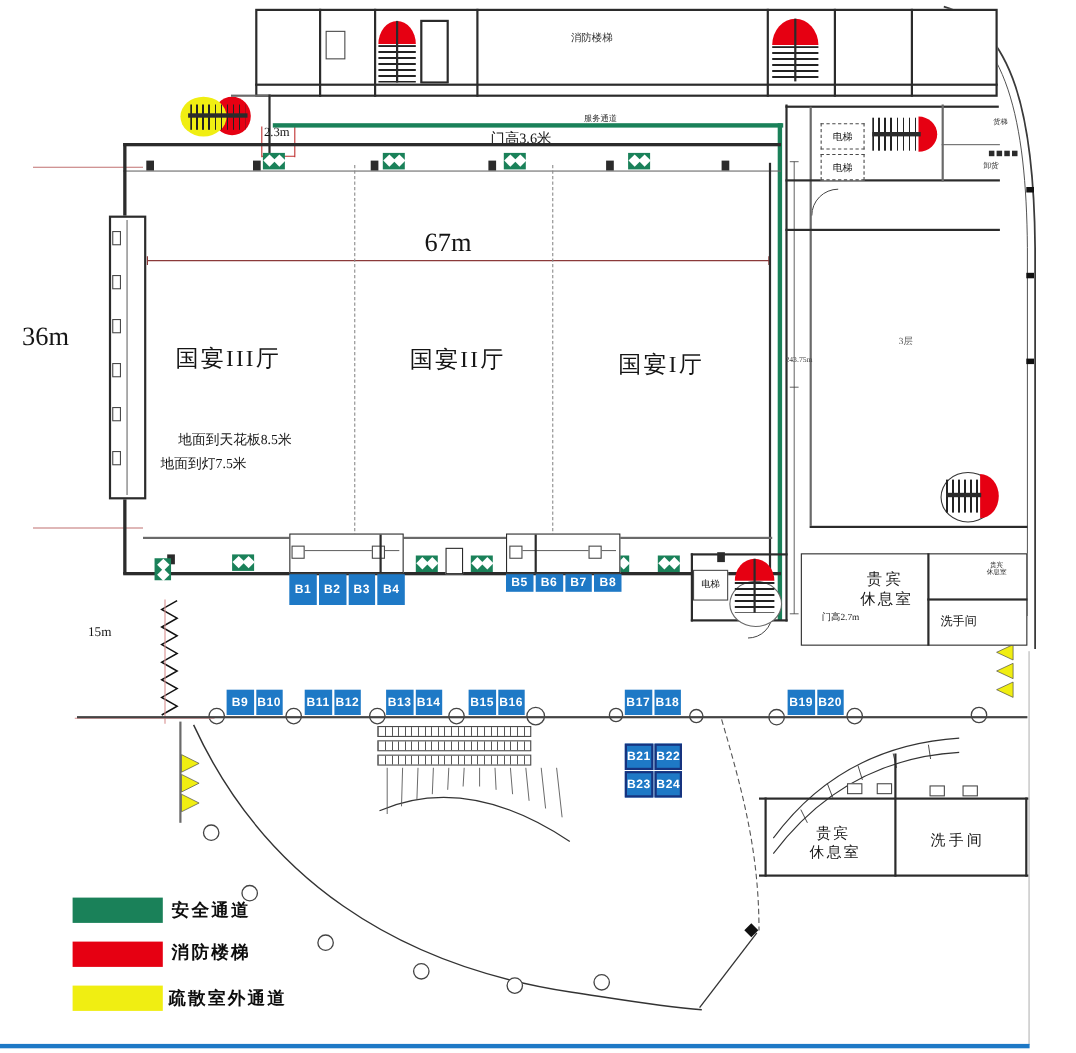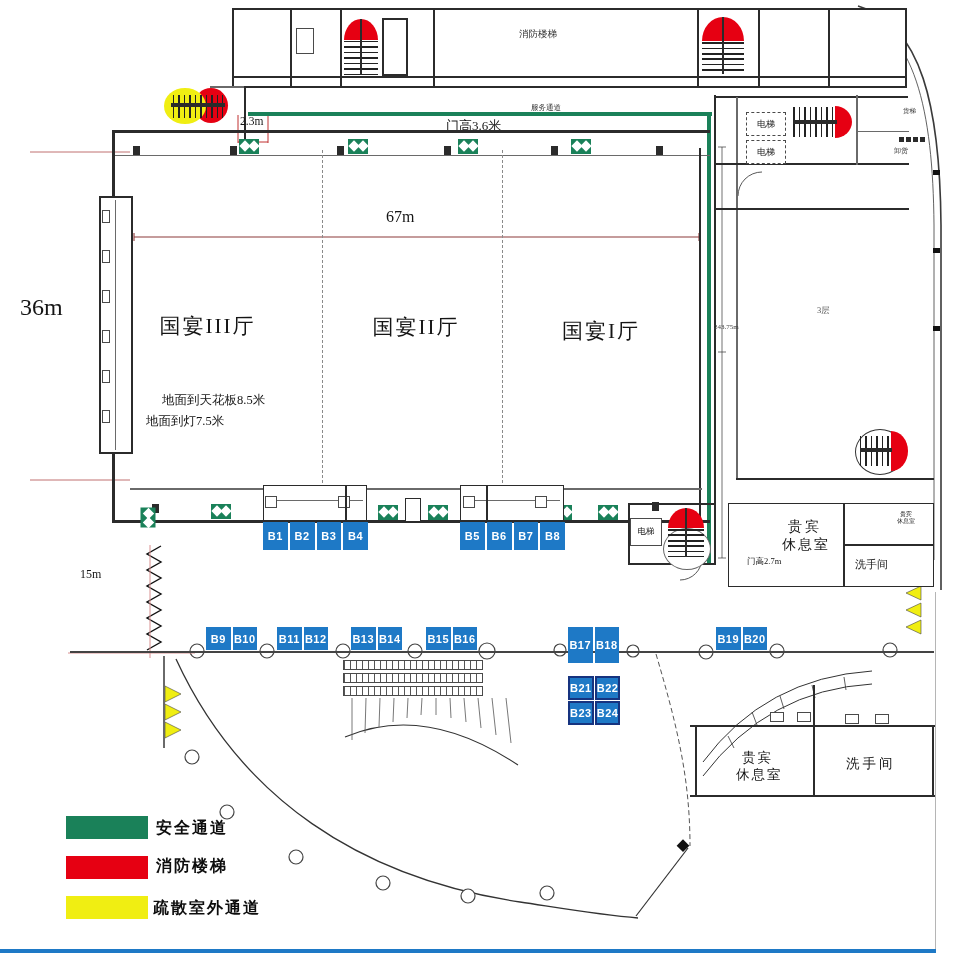--- a/index.html
+++ b/index.html
@@ -231,21 +231,21 @@
   <div class="box1" style="left:102px;top:330px;width:8px;height:13px"></div>
   <div class="box1" style="left:102px;top:370px;width:8px;height:13px"></div>
   <div class="box1" style="left:102px;top:410px;width:8px;height:13px"></div>
 
   <div class="txt ctr" style="left:150px;top:312px;width:115px;font-size:21px;letter-spacing:2px">国宴III厅</div>
   <div class="txt ctr" style="left:360px;top:313px;width:112px;font-size:21px;letter-spacing:2px">国宴II厅</div>
   <div class="txt ctr" style="left:545px;top:317px;width:112px;font-size:21px;letter-spacing:2px">国宴I厅</div>
   <div class="txt" style="left:162px;top:392px;font-size:12.5px">地面到天花板8.5米</div>
   <div class="txt" style="left:146px;top:413px;font-size:12.5px">地面到灯7.5米</div>
 
-  <div class="txt" style="left:386px;top:208px;font-size:16px">67m</div>
+  <div class="txt" style="left:386px;top:208px;font-size:24px">67m</div>
   <div class="txt" style="left:20px;top:294px;font-size:24px">36m</div>
   <div class="txt" style="left:80px;top:567px;font-size:12px">15m</div>
 
   <div class="wall" style="left:714px;top:96px;width:194px;height:2px"></div>
   <div class="wl" style="left:736px;top:97px;width:1.5px;height:112px"></div>
   <div class="wall" style="left:714px;top:163px;width:195px;height:1.5px"></div>
   <div class="wall" style="left:714px;top:208px;width:195px;height:2px"></div>
   <div class="wl" style="left:736px;top:210px;width:1.5px;height:268px"></div>
   <div class="wall" style="left:736px;top:478px;width:198px;height:1.5px"></div>
   <div class="wl" style="left:856px;top:95px;width:1.5px;height:70px"></div>
@@ -309,21 +309,21 @@
   <div class="box1" style="left:535px;top:496px;width:12px;height:12px"></div>
   <div class="wall" style="left:486px;top:486px;width:1.5px;height:34px"></div>
   <div class="box" style="left:405px;top:498px;width:16px;height:24px"></div>
 
   <div class="booth-row" style="left:263px;top:522px;width:105px;height:28px">
     <div class="booth">B1</div>
     <div class="booth">B2</div>
     <div class="booth">B3</div>
     <div class="booth">B4</div>
   </div>
-  <div class="booth-row" style="left:460px;top:522px;width:105px;height:28px">
+  <div class="booth-row" style="left:460px;top:522px;width:105px;height:16px">
     <div class="booth">B5</div>
     <div class="booth">B6</div>
     <div class="booth">B7</div>
     <div class="booth">B8</div>
   </div>
 
   <div class="wl" style="left:70px;top:651px;width:864px;height:1.5px;background:#444"></div>
   <div class="wl" style="left:163px;top:656px;width:1.5px;height:92px"></div>
 
   <div class="booth-row" style="left:206px;top:627px;width:51px;height:23px">
@@ -335,21 +335,21 @@
     <div class="booth">B12</div>
   </div>
   <div class="booth-row" style="left:351px;top:627px;width:51px;height:23px">
     <div class="booth">B13</div>
     <div class="booth">B14</div>
   </div>
   <div class="booth-row" style="left:426px;top:627px;width:51px;height:23px">
     <div class="booth">B15</div>
     <div class="booth">B16</div>
   </div>
-  <div class="booth-row" style="left:568px;top:627px;width:51px;height:36px">
+  <div class="booth-row" style="left:568px;top:627px;width:51px;height:23px">
     <div class="booth">B17</div>
     <div class="booth">B18</div>
   </div>
   <div class="booth-row" style="left:716px;top:627px;width:51px;height:23px">
     <div class="booth">B19</div>
     <div class="booth">B20</div>
   </div>
   <div class="booth-row" style="left:568px;top:676px;width:52px;height:24px;gap:1px">
     <div class="booth navy">B21</div>
     <div class="booth navy">B22</div>

